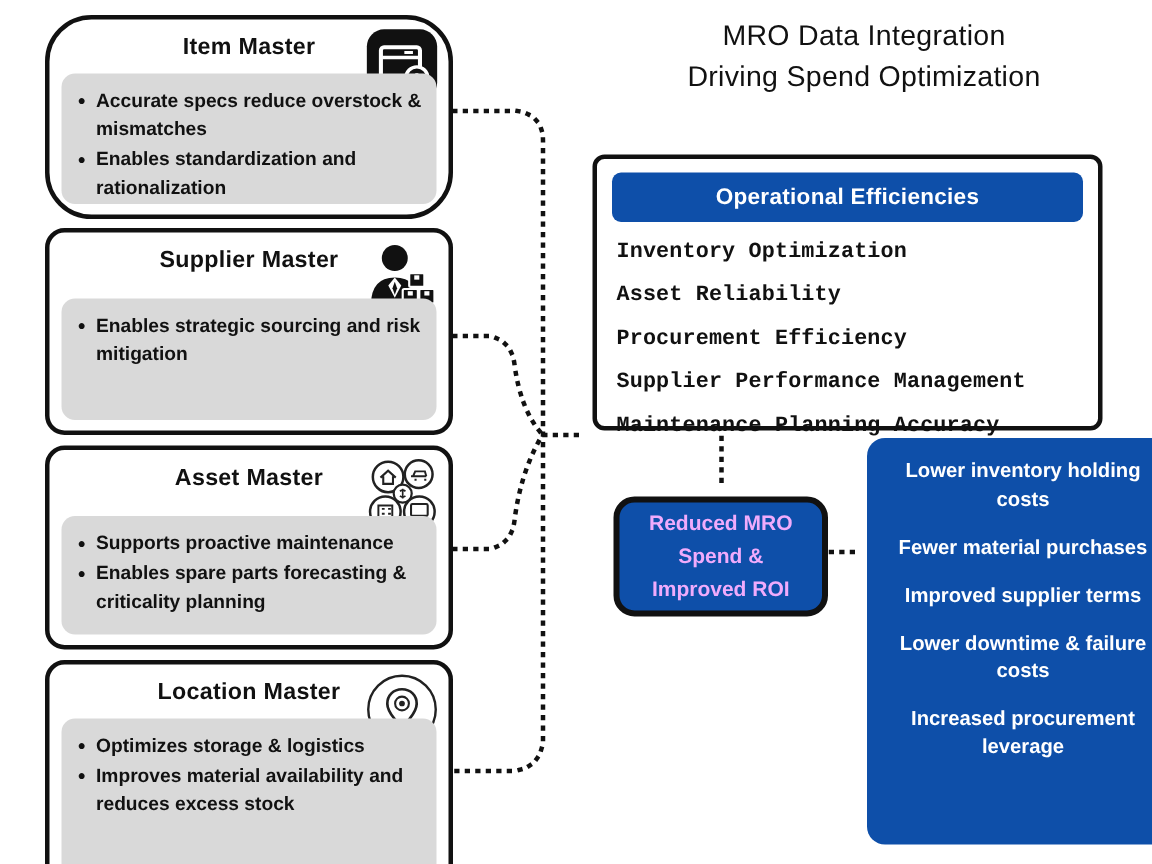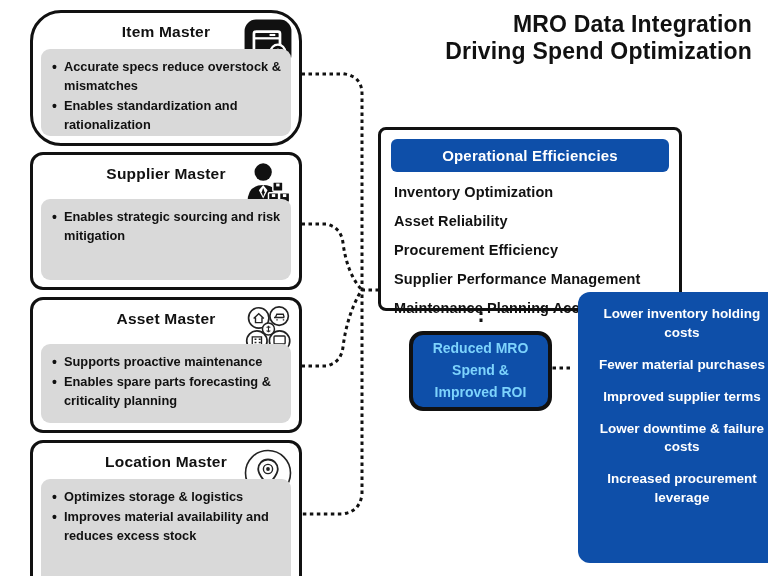--- a/index.html
+++ b/index.html
@@ -28,41 +28,41 @@
   }
   .c2 .gray-panel,.c3 .gray-panel{top:44px;}
   .bullets{margin:0;padding:0;list-style:none;}
   .bullets li{
     position:relative;padding-left:17px;font-size:12.8px;font-weight:700;
     line-height:1.48;margin-bottom:1px;
   }
   .bullets li::before{content:"•";position:absolute;left:5px;top:-1px;font-size:14px;}
   
   .main-title{
-    position:absolute;left:400px;top:11px;width:352px;text-align:right;
-    font-size:23px;font-weight:700;line-height:27px;letter-spacing:.2px;
+    position:absolute;left:400px;top:11px;width:352px;text-align:center;
+    font-size:19px;font-weight:400;line-height:27px;letter-spacing:.2px;
   }
   
   .oe-box{
-    position:absolute;left:378px;top:103px;width:304px;height:184px;
-    background:#fff;border:3px solid #111;border-radius:8px;box-sizing:border-box;margin-top:24px;
+    position:absolute;left:395px;top:103px;width:340px;height:184px;
+    background:#fff;border:3px solid #111;border-radius:8px;box-sizing:border-box;
   }
   .oe-header{
     margin:9px 10px 0 10px;height:33px;background:var(--blue);
     border-radius:6px;color:#fff;font-size:15px;font-weight:800;
     display:flex;align-items:center;justify-content:center;letter-spacing:.2px;
   }
   .oe-list{padding:6px 0 0 13px;}
-  .oe-item{font-size:14.5px;font-weight:800;line-height:29px;letter-spacing:.1px;}
+  .oe-item{font-size:14.5px;font-weight:800;line-height:29px;letter-spacing:.1px;font-family:Liberation Mono, monospace;}
   
   .roi-box{
     position:absolute;left:409px;top:331px;width:143px;height:80px;
     background:var(--blue);border:4px solid #111;border-radius:14px;
     box-sizing:border-box;display:flex;align-items:center;justify-content:center;
-    text-align:center;color:#7dd3fc;font-size:14px;font-weight:800;line-height:1.55;
+    text-align:center;color:#f0abfc;font-size:14px;font-weight:800;line-height:1.55;
     padding:0 10px;
   }
   
   .benefits-box{
     position:absolute;left:578px;top:292px;width:208px;height:271px;
     background:var(--blue);border-radius:12px;box-sizing:border-box;
     color:#fff;text-align:center;padding:13px 8px 0 8px;
   }
   .benefit{font-size:13.5px;font-weight:800;line-height:1.4;margin-bottom:13px;}
   

